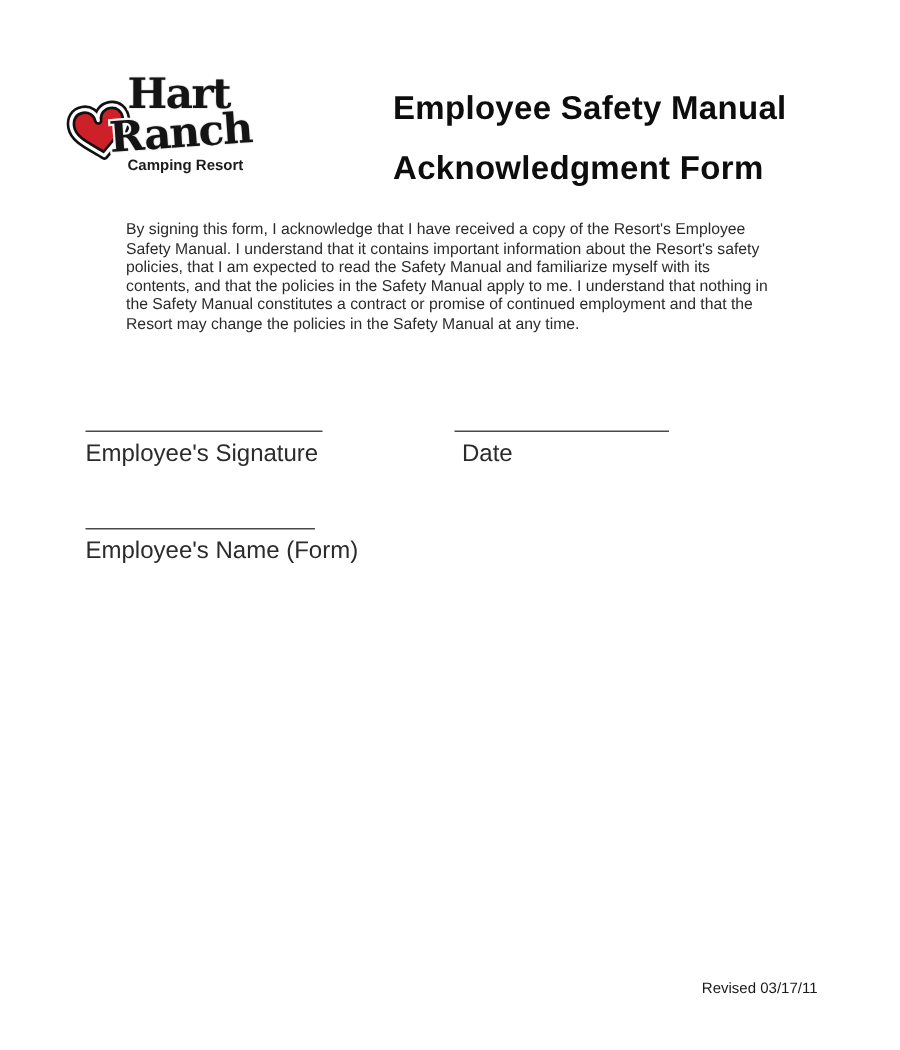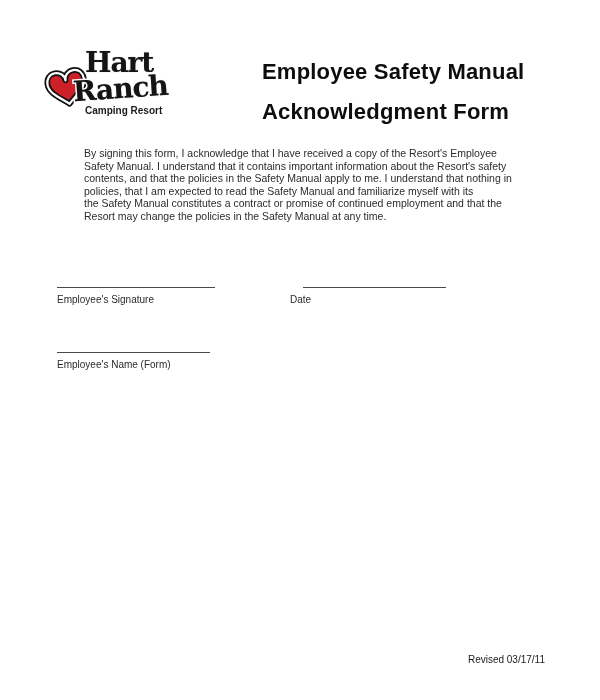--- a/index.html
+++ b/index.html
@@ -84,26 +84,26 @@
   .fill-line {
     position: absolute;
     border-bottom: 1px solid #4a4a4a;
     height: 1px;
   }
   .line-signature { left: 57px; top: 287px; width: 158px; }
   .line-date      { left: 303px; top: 287px; width: 143px; }
   .line-name      { left: 57px; top: 352px; width: 153px; }
   .field-label {
     position: absolute;
-    font-size: 10px;
+    font-size: 16px;
     color: #2b2b2b;
     white-space: nowrap;
   }
   .label-signature { left: 57px; top: 294px; }
-  .label-date      { left: 290px; top: 294px; text-align: right; }
+  .label-date      { left: 308px; top: 294px; text-align: right; }
   .label-name      { left: 57px; top: 359px; }
 
   
   .revision-note {
     position: absolute;
     left: 0;
     right: 55px;
     top: 654px;
     text-align: right;
     font-size: 10px;
@@ -127,22 +127,22 @@
   </div>
 
   <div class="title-block">
     <div class="title-line">Employee Safety Manual</div>
     <div class="title-line">Acknowledgment Form</div>
   </div>
 
   <div class="paragraph">
     <div class="paragraph-line">By signing this form, I acknowledge that I have received a copy of the Resort's Employee</div>
     <div class="paragraph-line">Safety Manual. I understand that it contains important information about the Resort's safety</div>
+    <div class="paragraph-line">policies, that I am expected to read the Safety Manual and familiarize myself with its</div>
     <div class="paragraph-line">contents, and that the policies in the Safety Manual apply to me. I understand that nothing in</div>
-    <div class="paragraph-line">policies, that I am expected to read the Safety Manual and familiarize myself with its</div>
     <div class="paragraph-line">the Safety Manual constitutes a contract or promise of continued employment and that the</div>
     <div class="paragraph-line">Resort may change the policies in the Safety Manual at any time.</div>
   </div>
 
   <div class="fill-line line-signature"></div>
   <div class="field-label label-signature">Employee's Signature</div>
 
   <div class="fill-line line-date"></div>
   <div class="field-label label-date">Date</div>
 

